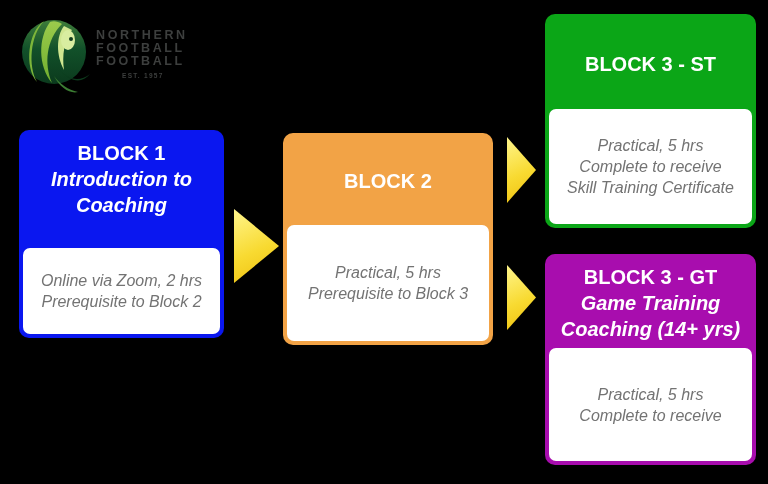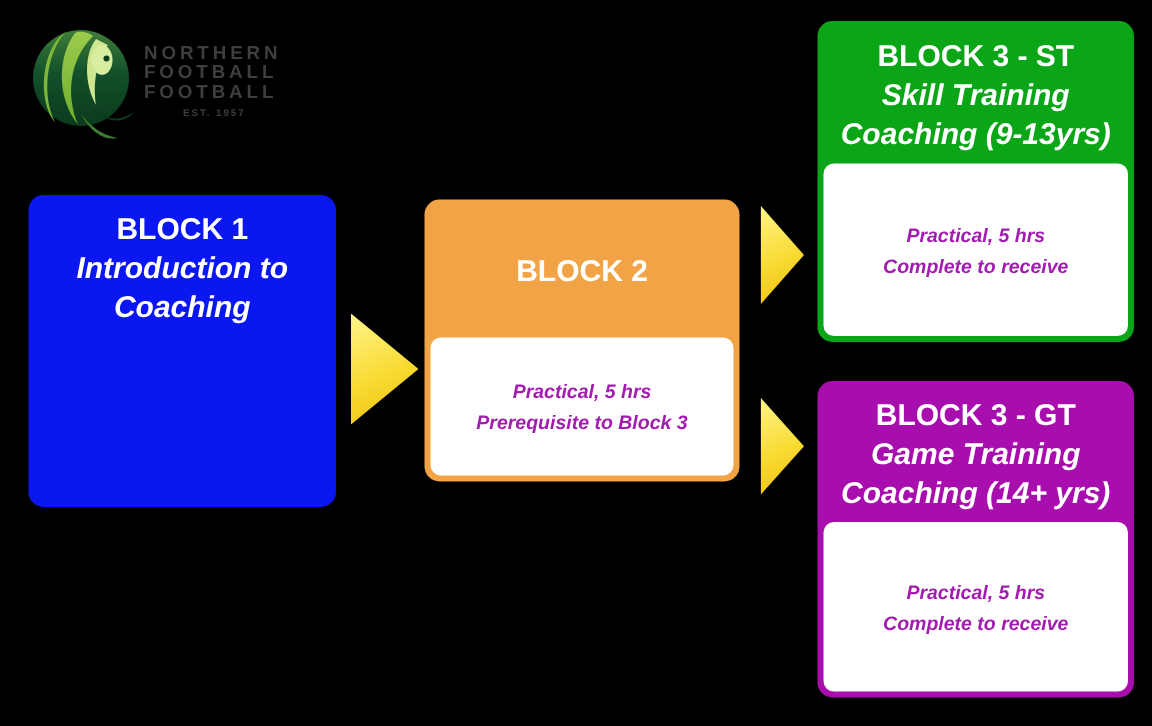--- a/index.html
+++ b/index.html
@@ -22,25 +22,25 @@
     display:flex;flex-direction:column;justify-content:center;
     text-align:center;color:#fff;flex:0 0 auto;
   }
   .card-title{font-size:20px;font-weight:700;line-height:26px;}
   .card-subtitle{font-size:20px;font-weight:700;font-style:italic;line-height:26px;padding:0 6px;}
   .card-body{
     flex:1 1 auto;background:#fff;border-radius:7px;
     display:flex;flex-direction:column;justify-content:center;align-items:center;
     text-align:center;
   }
-  .body-line{font-size:13px;font-weight:700;font-style:italic;line-height:21px;color:#a21caf;white-space:nowrap;}
+  .body-line{font-size:16px;font-weight:400;font-style:italic;line-height:21px;color:#737373;white-space:nowrap;}
   
   .b1{left:19px;top:130px;width:205px;height:208px;background:#0a17f0;gap:25px;}
   .b1 .card-header{height:89px;}
-  .b2{left:283px;top:133px;width:210px;height:188px;background:#f2a346;}
+  .b2{left:283px;top:133px;width:210px;height:212px;background:#f2a346;}
   .b2 .card-header{height:88px;}
   .b2 .card-subtitle{margin-top:12px;}
   .b3st{left:545px;top:14px;width:211px;height:214px;background:#0ba617;}
   .b3st .card-header{height:91px;}
   .b3gt{left:545px;top:254px;width:211px;height:211px;background:#a80dae;}
   .b3gt .card-header{height:90px;}
   
   .arrow{
     position:absolute;
     background:linear-gradient(155deg,#fff58c 0%,#f8da31 55%,#eebe0c 100%);
@@ -83,45 +83,49 @@
       <div class="logo-line">FOOTBALL</div>
       <div class="logo-est">EST. 1957</div>
     </div>
   </div>
 
   <div class="card b1">
     <div class="card-header">
       <div class="card-title">BLOCK 1</div>
       <div class="card-subtitle">Introduction to Coaching</div>
     </div>
+    <div class="card-body">
+      <div class="body-line">Online via Zoom, 2 hrs</div>
+      <div class="body-line">Prerequisite to Block 2</div>
+    </div>
   </div>
 
   <div class="arrow arrow-1"></div>
 
   <div class="card b2">
     <div class="card-header">
       <div class="card-title">BLOCK 2</div>
     </div>
     <div class="card-body">
       <div class="body-line">Practical, 5 hrs</div>
       <div class="body-line">Prerequisite to Block 3</div>
     </div>
   </div>
 
   <div class="arrow arrow-2"></div>
   <div class="arrow arrow-3"></div>
 
   <div class="card b3st">
     <div class="card-header">
       <div class="card-title">BLOCK 3 - ST</div>
-      <div class="card-subtitle">Skill Training Coaching (9-13yrs)</div>
     </div>
     <div class="card-body">
       <div class="body-line">Practical, 5 hrs</div>
       <div class="body-line">Complete to receive</div>
+      <div class="body-line">Skill Training Certificate</div>
     </div>
   </div>
 
   <div class="card b3gt">
     <div class="card-header">
       <div class="card-title">BLOCK 3 - GT</div>
       <div class="card-subtitle">Game Training Coaching (14+ yrs)</div>
     </div>
     <div class="card-body">
       <div class="body-line">Practical, 5 hrs</div>

